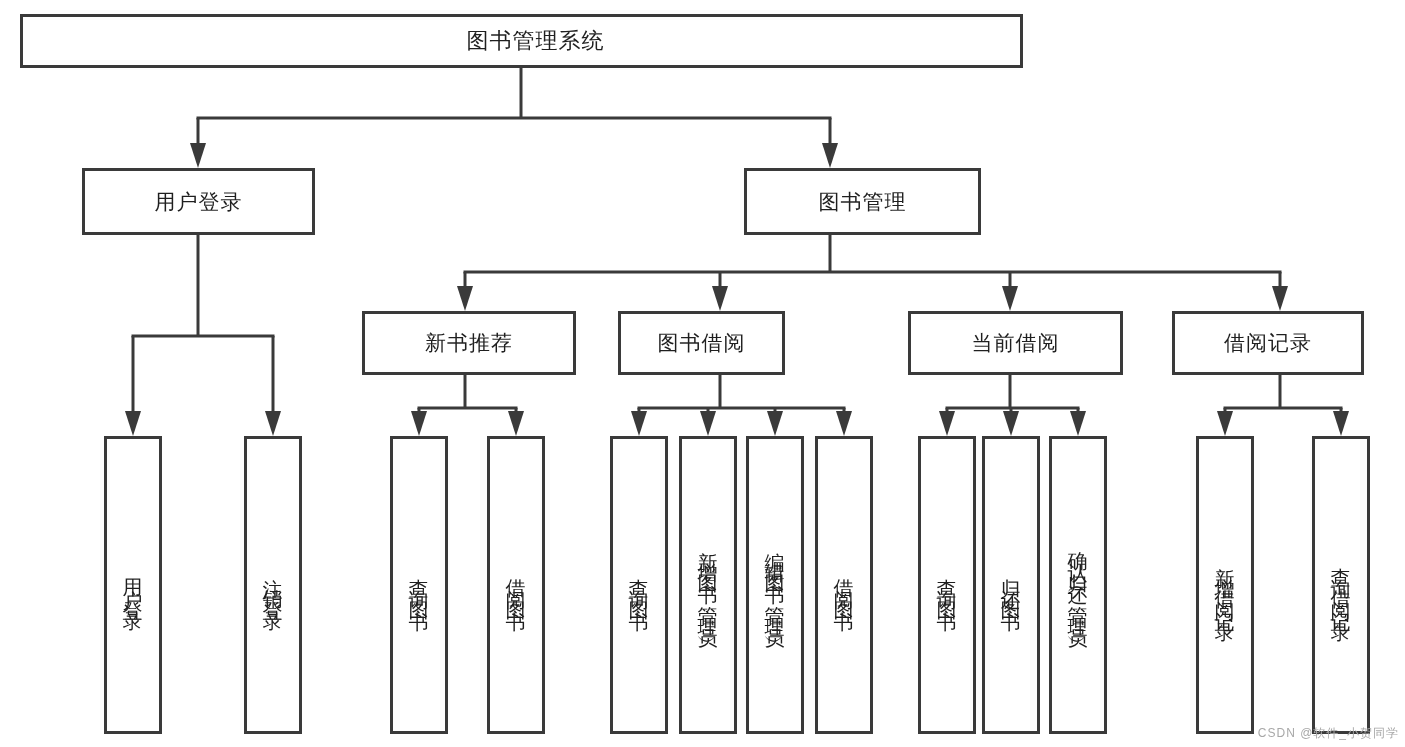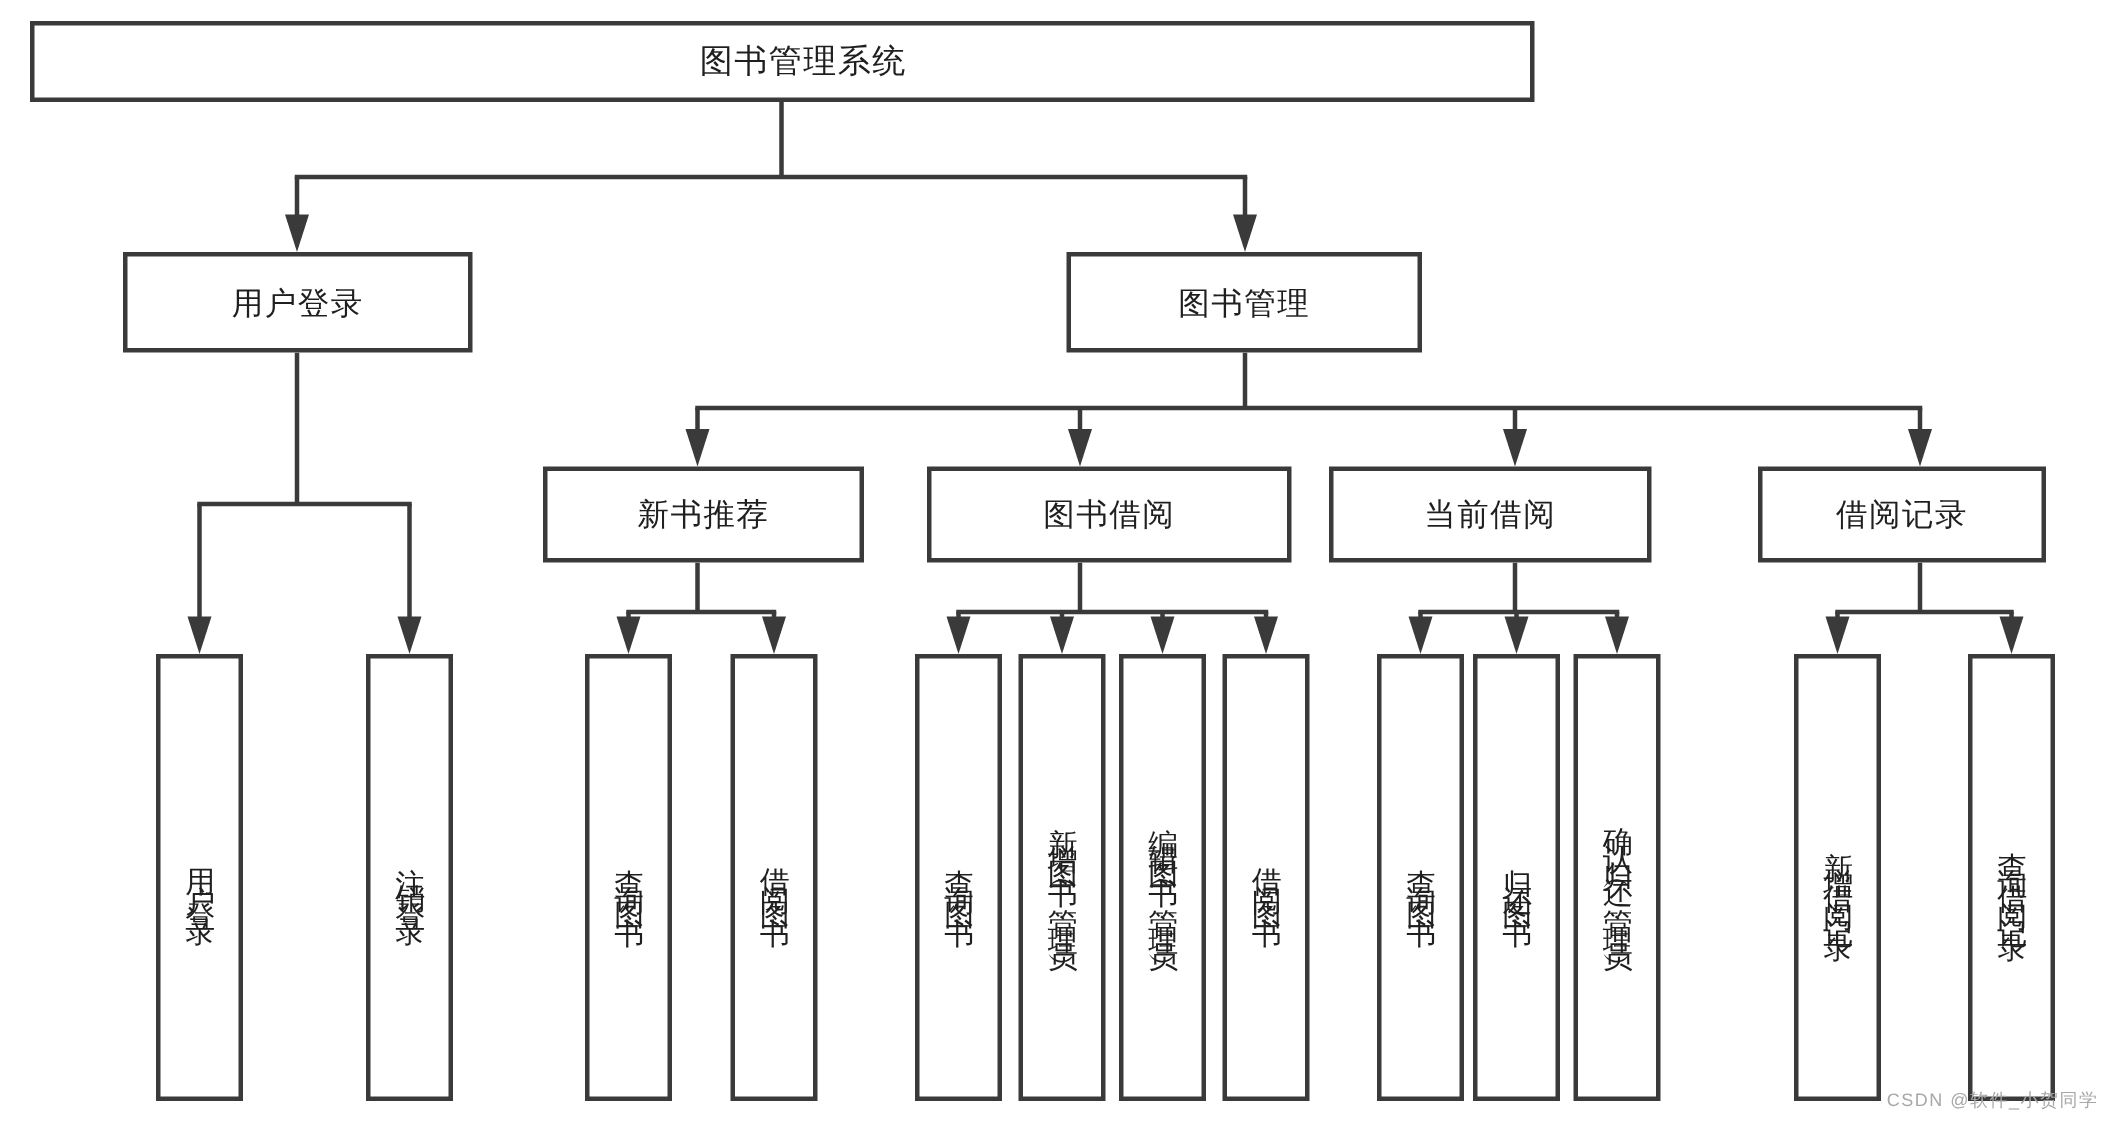--- a/index.html
+++ b/index.html
@@ -88,25 +88,25 @@
     <line x1="1223.5" y1="408" x2="1342.5" y2="408"></line>
     <line x1="1225" y1="408" x2="1225" y2="413"></line>
     <polygon points="1217,411 1233,411 1225,436"></polygon>
     <line x1="1341" y1="408" x2="1341" y2="413"></line>
     <polygon points="1333,411 1349,411 1341,436"></polygon>
   </svg>
 
   <div class="node h root" style="left:20px;top:14px;width:1003px;height:54px;padding-left:28px;">图书管理系统</div>
 
   <div class="node h" style="left:82px;top:168px;width:233px;height:67px;">用户登录</div>
-  <div class="node h" style="left:711px;top:168px;width:237px;height:67px;">图书管理</div>
+  <div class="node h" style="left:744px;top:168px;width:237px;height:67px;">图书管理</div>
 
   <div class="node h" style="left:362px;top:311px;width:214px;height:64px;">新书推荐</div>
-  <div class="node h" style="left:618px;top:311px;width:243px;height:64px;">图书借阅</div>
-  <div class="node h" style="left:886px;top:311px;width:215px;height:64px;">当前借阅</div>
+  <div class="node h" style="left:618px;top:311px;width:167px;height:64px;">图书借阅</div>
+  <div class="node h" style="left:908px;top:311px;width:215px;height:64px;">当前借阅</div>
   <div class="node h" style="left:1172px;top:311px;width:192px;height:64px;">借阅记录</div>
 
   <div class="node" style="left:104px;top:436px;width:58px;height:298px;">
     <span class="vtext">用户登录</span>
   </div>
   <div class="node" style="left:244px;top:436px;width:58px;height:298px;">
     <span class="vtext">注销登录</span>
   </div>
 
   <div class="node" style="left:390px;top:436px;width:58px;height:298px;">

